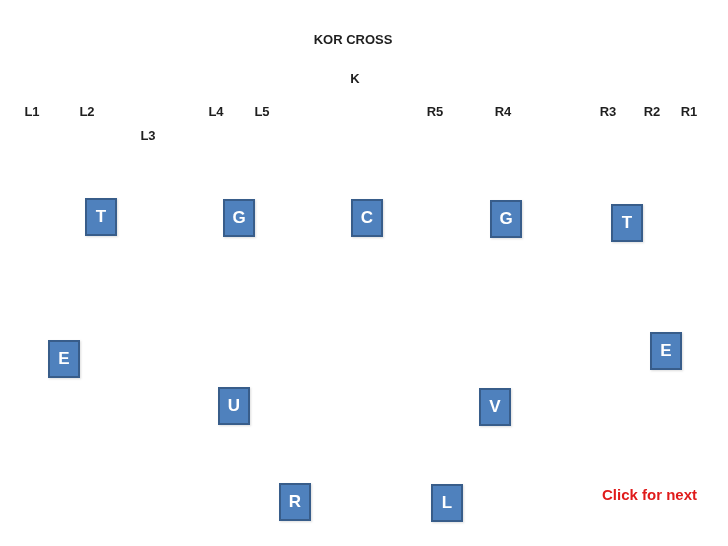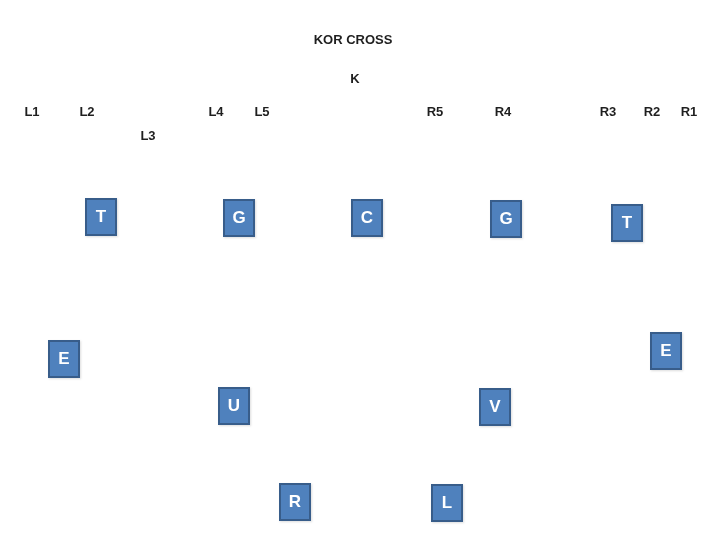--- a/index.html
+++ b/index.html
@@ -96,13 +96,14 @@
       <div class="tile" style="left: 351px; top: 199px;">C</div>
       <div class="tile" style="left: 490px; top: 200px;">G</div>
       <div class="tile" style="left: 611px; top: 204px;">T</div>
       <div class="tile" style="left: 48px; top: 340px;">E</div>
       <div class="tile" style="left: 650px; top: 332px;">E</div>
       <div class="tile" style="left: 218px; top: 387px;">U</div>
       <div class="tile" style="left: 479px; top: 388px;">V</div>
       <div class="tile" style="left: 279px; top: 483px;">R</div>
       <div class="tile" style="left: 431px; top: 484px;">L</div>
     </div>
+  <div class="next">Click for next</div>
 </div>
 
 </body></html>

